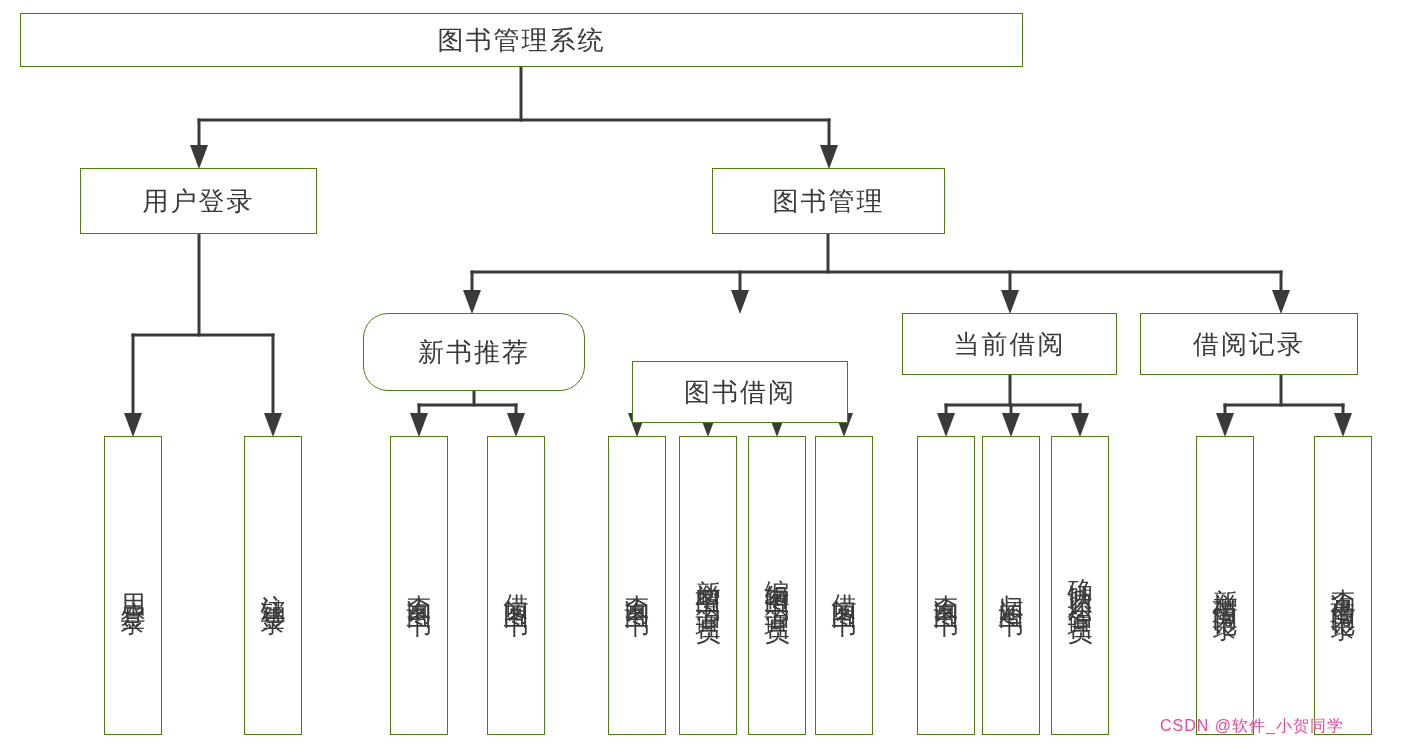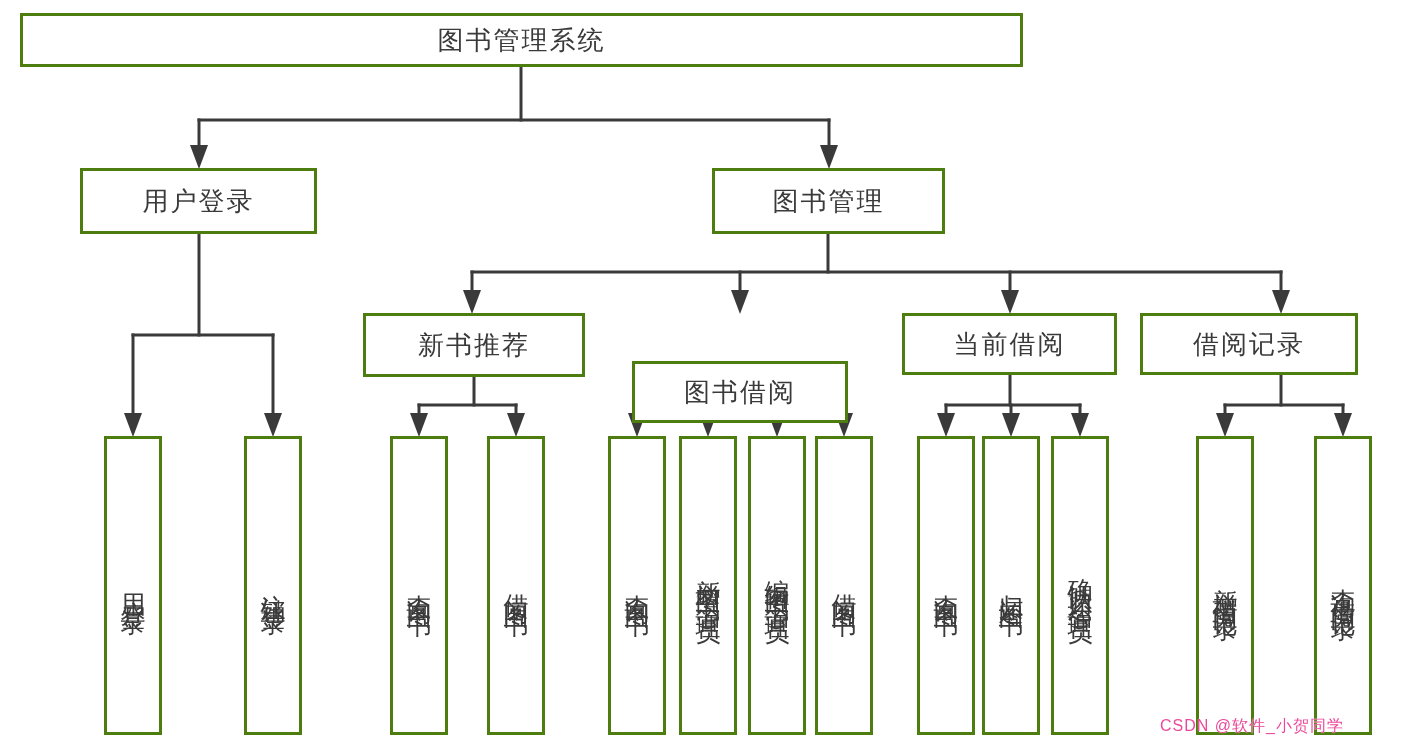--- a/index.html
+++ b/index.html
@@ -15,21 +15,21 @@
   svg.edges {
     position: absolute;
     left: 0; top: 0;
     width: 1405px; height: 747px;
     pointer-events: none;
   }
   .box {
     position: absolute;
     box-sizing: border-box;
     background: #ffffff;
-    border: 3px solid #4d7c0f;
+    border: 1px solid #4d7c0f;
     display: flex;
     align-items: center;
     justify-content: center;
     font-size: 26px;
     letter-spacing: 2px;
     color: #3a3a3a;
     z-index: 2;
   }
   .leaf {
     writing-mode: vertical-rl;
@@ -37,21 +37,21 @@
     line-height: 1;
     font-size: 25px;
     padding: 6px 0;
   }
   
   .n-root   { left: 20px;   top: 13px;  width: 1003px; height: 54px; }
   
   .n-login  { left: 80px;   top: 168px; width: 237px;  height: 66px; }
   .n-mgmt   { left: 712px;  top: 168px; width: 233px;  height: 66px; text-align: right; }
   
-  .n-rec    { left: 363px;  top: 313px; width: 222px;  height: 64px; }
+  .n-rec    { left: 363px;  top: 313px; width: 222px;  height: 78px; border-radius: 25px; }
   .n-borrow { left: 632px;  top: 313px; width: 216px;  height: 62px; margin-top: 48px; }
   .n-cur    { left: 902px;  top: 313px; width: 215px;  height: 62px; }
   .n-log    { left: 1140px; top: 313px; width: 218px;  height: 62px; }
   
   .lf       { top: 436px; height: 299px; width: 58px; }
   .lf-1a { left: 104px; }  .lf-1b { left: 244px; }
   .lf-2a { left: 390px; }  .lf-2b { left: 487px; }
   .lf-3a { left: 608px; }  .lf-3b { left: 679px; }  .lf-3c { left: 748px; }  .lf-3d { left: 815px; }
   .lf-4a { left: 917px; }  .lf-4b { left: 982px; }  .lf-4c { left: 1051px; }
   .lf-5a { left: 1196px; } .lf-5b { left: 1314px; }

